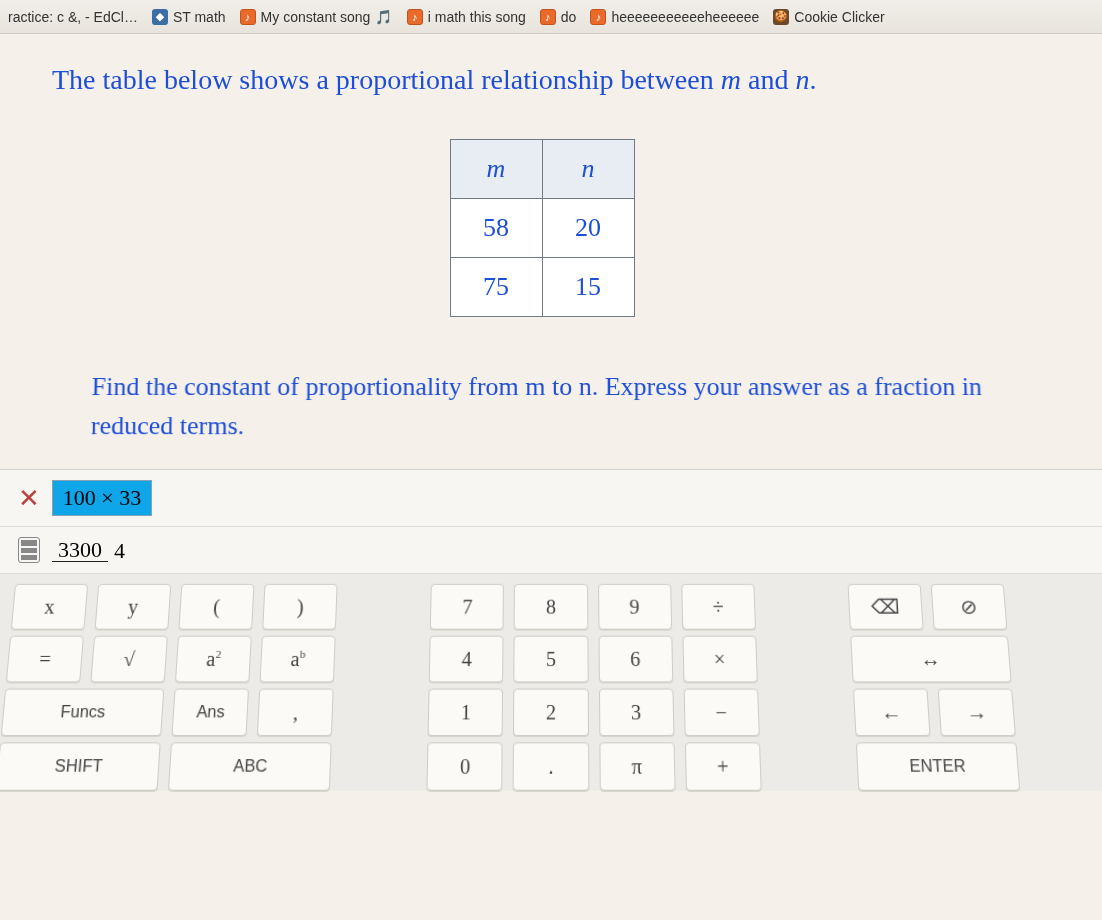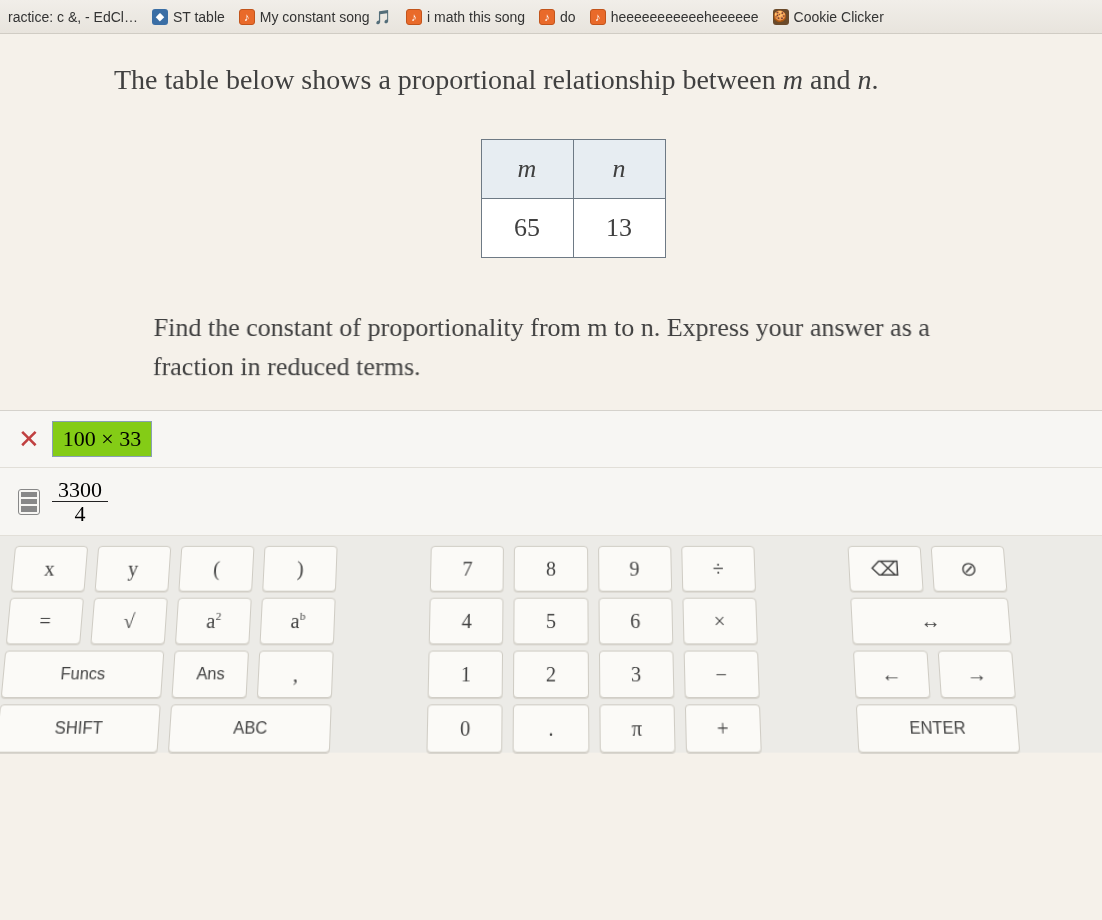--- a/index.html
+++ b/index.html
@@ -37,22 +37,22 @@
     align-items: center;
     justify-content: center;
     font-size: 11px;
     border-radius: 3px;
   }
   .bm-icon.orange { background:#e96a2a; color:#fff; border:1px solid #c2541b; }
   .bm-icon.blue { background:#3a6ea5; color:#fff; }
   .bm-icon.brown { background:#6b4a2a; color:#fff; }
 
   .problem-area {
-    padding: 26px 70px 0 114px;
-    color: #404040;
+    padding: 26px 70px 0 52px;
+    color: #1d4ed8;
   }
   .problem-title {
     font-size: 28px;
     line-height: 1.4;
     margin-bottom: 40px;
     font-weight: 400;
   }
   .problem-title .var { font-style: italic; }
 
   .data-table {
@@ -93,38 +93,38 @@
     border-bottom: 1px solid #e2dfd8;
     font-size: 22px;
   }
   .ans-x {
     color: #c04040;
     font-size: 26px;
     font-family: Arial, sans-serif;
   }
   .ans-box {
     border: 1px solid #8aa0b5;
-    background: #84cc16;
+    background: #0ea5e9;
     padding: 4px 10px;
     font-size: 22px;
     font-family: Georgia, serif;
   }
   .ans-calc-icon {
     width: 22px; height: 26px;
     border: 1px solid #888;
     border-radius: 3px;
     display: inline-flex;
     flex-direction: column;
     padding: 2px;
     gap: 2px;
   }
   .ans-calc-icon div { background:#888; flex:1; }
   .fraction {
     display: inline-flex;
-    flex-direction: column;
+    flex-direction: row;
     align-items: center;
     font-size: 22px;
     line-height: 1.05;
     vertical-align: middle;
   }
   .fraction .num { border-bottom: 1.5px solid #222; padding: 0 6px; }
   .fraction .den { padding: 0 6px; }
 
   .keypad {
     background: #ecebe7;
@@ -161,21 +161,21 @@
 </style>
 </head>
 <body>
 
 <div class="bookmarks-bar">
   <div class="bm-item">
     <span>ractice: c &amp;, - EdCl…</span>
   </div>
   <div class="bm-item">
     <span class="bm-icon blue">◆</span>
-    <span>ST table</span>
+    <span>ST math</span>
   </div>
   <div class="bm-item">
     <span class="bm-icon orange">♪</span>
     <span>My constant song</span>
     <span>🎵</span>
   </div>
   <div class="bm-item">
     <span class="bm-icon orange">♪</span>
     <span>i math this song</span>
   </div>
@@ -198,22 +198,26 @@
     <span>The table below shows a proportional relationship between </span><span class="var">m</span><span> and </span><span class="var">n</span><span>.</span>
   </div>
 
   <table class="data-table">
     <tbody>
         <tr>
       <th>m</th>
       <th>n</th>
     </tr>
     <tr>
-      <td>65</td>
-      <td>13</td>
+      <td>58</td>
+      <td>20</td>
+    </tr>
+    <tr>
+      <td>75</td>
+      <td>15</td>
     </tr>
   </tbody>
     </table>
 
   <div class="prompt">
     <span>Find the constant of proportionality from </span><span class="var">m</span><span> to </span><span class="var">n</span><span>. Express your answer as a fraction in reduced terms.</span>
   </div>
 </div>
 
 <div class="answer-wrap">

